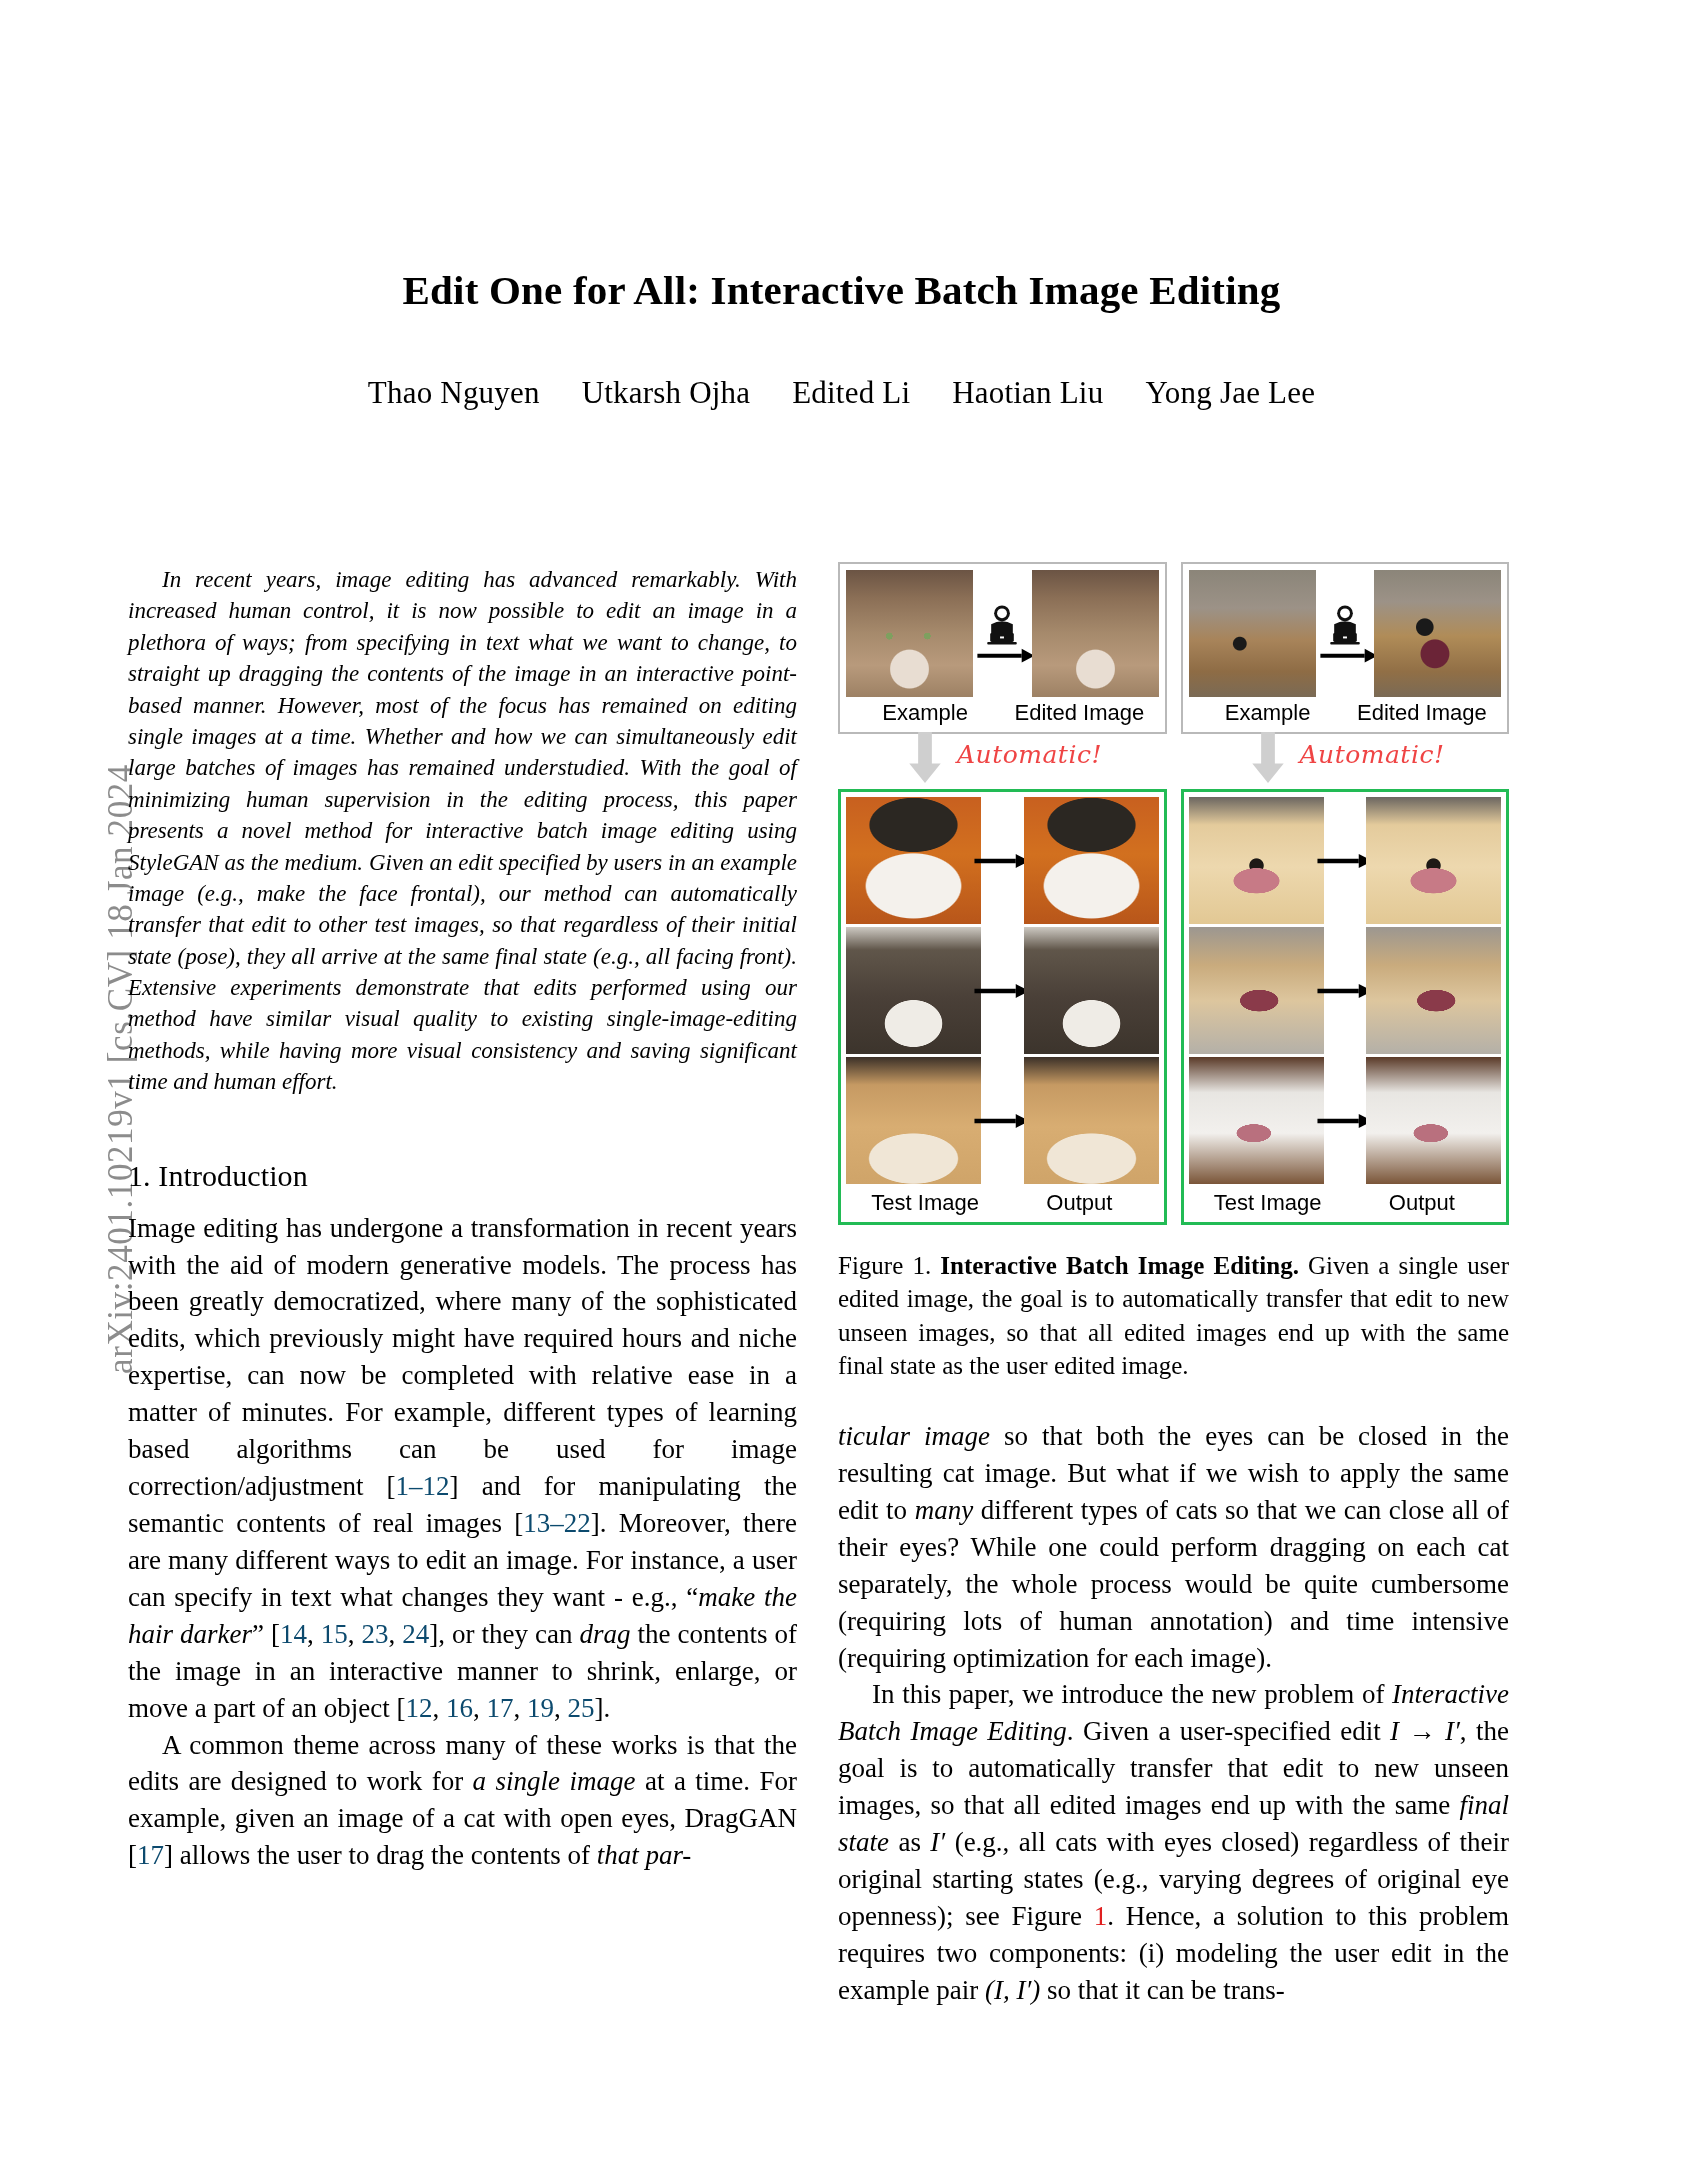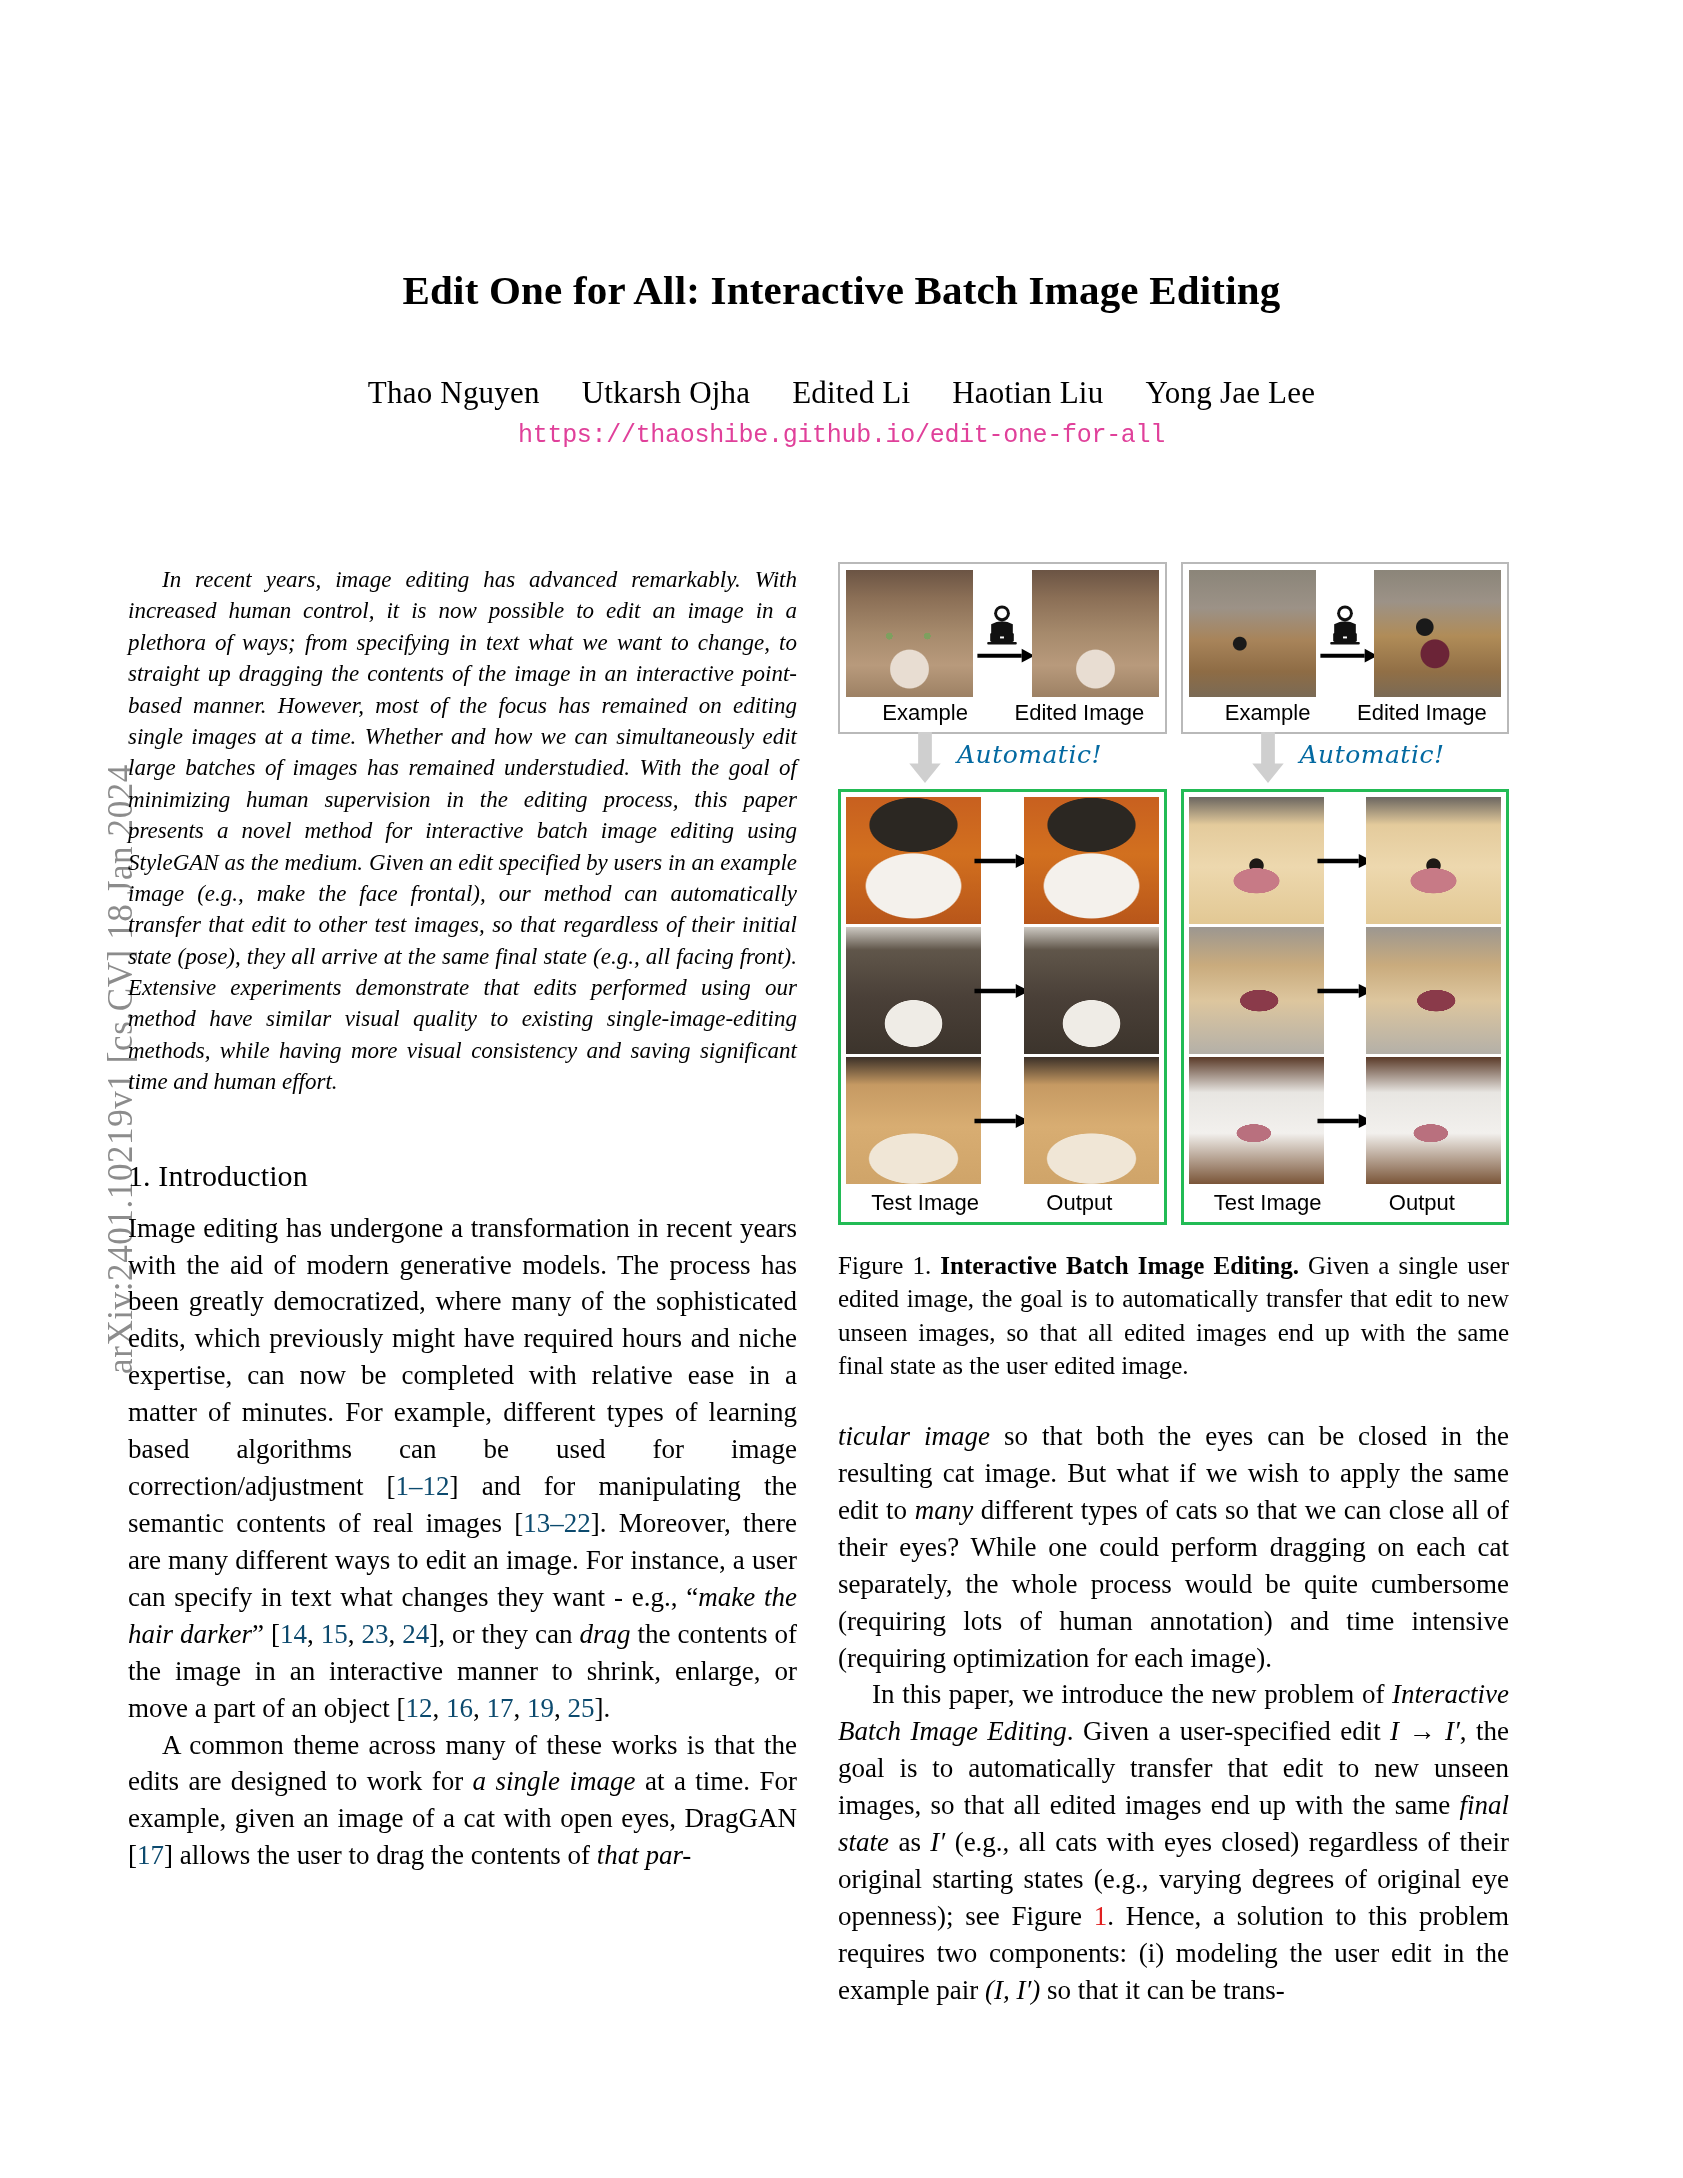--- a/index.html
+++ b/index.html
@@ -161,21 +161,21 @@
   }
   .auto-cell{ flex:1 1 0; position:relative; }
   .auto-arrow{
     position:absolute; left:67px; top:-2px;
   }
   .auto-label{
     position:absolute; left:119px; top:6px;
     font-family:"DejaVu Serif", serif;
     font-style:italic;
     font-size:25px;
-    color:#0369a1;
+    color:#ef4444;
     letter-spacing:0.5px;
   }
 
   #fig-caption{
     position:absolute; left:838px; top:1249px; width:671px;
     font-size:25px; line-height:1.33; text-align:justify;
     hyphens:none;
   }
   #fig-caption b{ font-weight:bold; }
 
@@ -237,21 +237,20 @@
 
 <div id="page">
 
   <div id="arxiv-stamp">arXiv:2401.10219v1  [cs.CV]  18 Jan 2024</div>
 
   <div id="title-block">
     <div id="paper-title">Edit One for All: Interactive Batch Image Editing</div>
     <div id="authors-line">
       <span class="au">Thao Nguyen</span><span class="au">Utkarsh Ojha</span><span class="au">Edited Li</span><span class="au">Haotian Liu</span><span class="au">Yong Jae Lee</span>
     </div>
-    <div id="project-url">https://thaoshibe.github.io/edit-one-for-all</div>
   </div>
 
   <div id="col-left">
 
     <p class="abs">In recent years, image editing has advanced remarkably. With increased human control, it is now possible to edit an image in a plethora of ways; from specifying in text what we want to change, to straight up dragging the contents of the image in an interactive point-based manner. However, most of the focus has remained on editing single images at a time. Whether and how we can simultaneously edit large batches of images has remained understudied. With the goal of minimizing human supervision in the editing process, this paper presents a novel method for interactive batch image editing using StyleGAN as the medium. Given an edit specified by users in an example image (e.g., make the face frontal), our method can automatically transfer that edit to other test images, so that regardless of their initial state (pose), they all arrive at the same final state (e.g., all facing front). Extensive experiments demonstrate that edits performed using our method have similar visual quality to existing single-image-editing methods, while having more visual consistency and saving significant time and human effort.</p>
 
     <div class="gap-intro"></div>
 
     <h2 class="sec-head">1. Introduction</h2>
 

